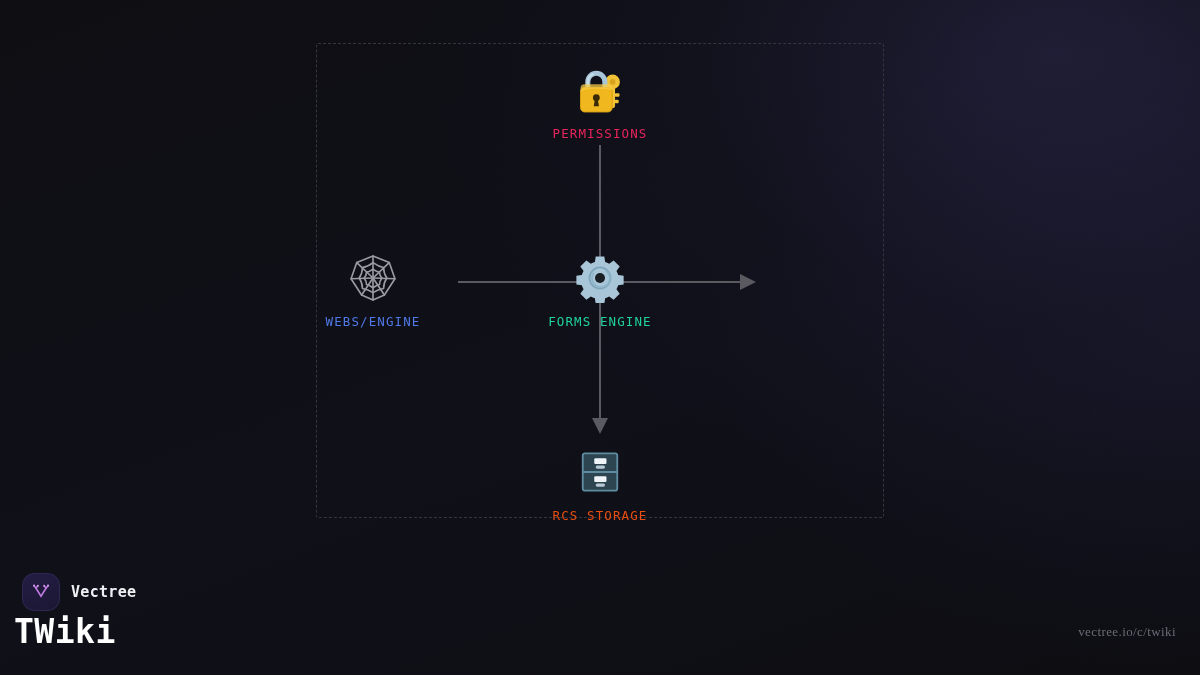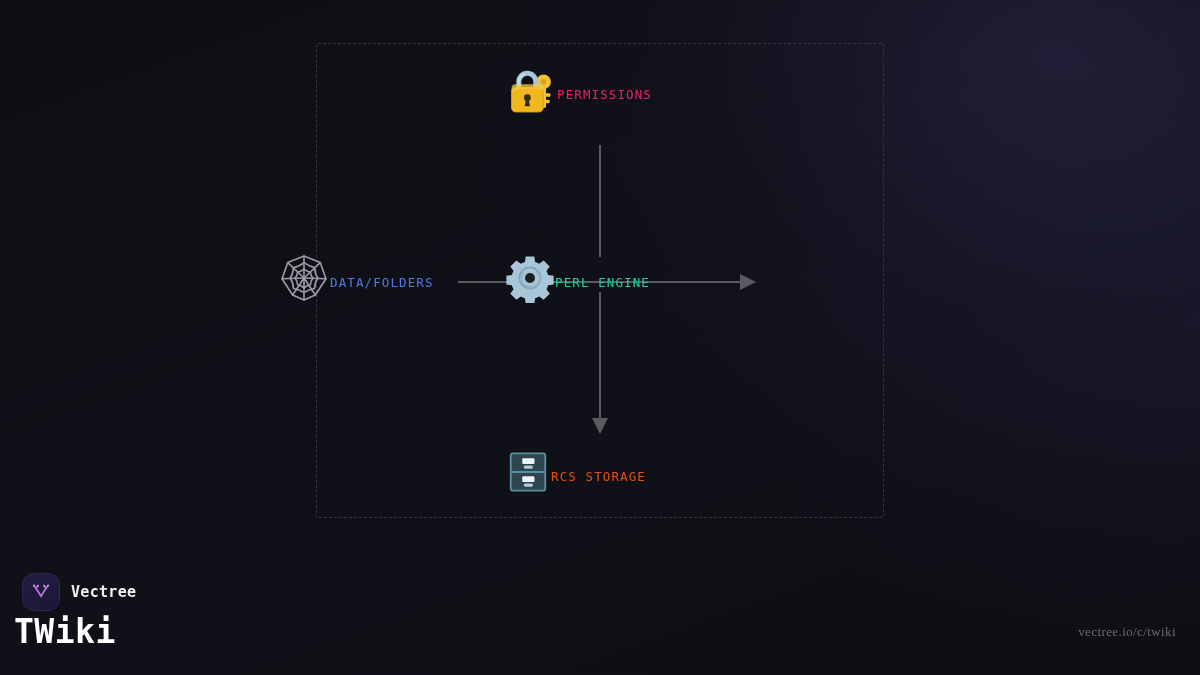--- a/index.html
+++ b/index.html
@@ -44,20 +44,21 @@
     left:592px; top:418px;
     border-left:8px solid transparent;
     border-right:8px solid transparent;
     border-top:16px solid #5a5a60;
   }
 
   
   .node {
     position:absolute;
     display:flex;
+    flex-direction:column;
     align-items:center;
     width:190px;
   }
   .node .glyph {
     height:56px;
     display:flex;
     align-items:center;
     justify-content:center;
     line-height:1;
   }
@@ -176,34 +177,34 @@
           <path d="M32 32 L32 59"></path>
           <path d="M32 32 L18 53"></path>
           <path d="M32 32 L5 33"></path>
           <path d="M32 32 L12 13"></path>
 
           <path d="M32 13 Q39 18 45 19 Q45 26 49 32 Q45 38 45 45 Q38 46 32 50 Q26 46 19 45 Q19 38 15 32 Q19 26 19 19 Q26 18 32 13 Z"></path>
           <path d="M32 21 Q36 24 40 25 Q40 29 43 32 Q40 36 40 40 Q36 41 32 44 Q28 41 24 40 Q24 36 21 32 Q24 29 24 25 Q28 24 32 21 Z"></path>
         </g>
       </svg>
     </div>
-    <div class="caption cap-webs">DATA/FOLDERS</div>
+    <div class="caption cap-webs">WEBS/ENGINE</div>
   </div>
 
   <div class="node node-engine">
     <div class="glyph">
       <svg class="ico" width="50" height="50" viewBox="0 0 64 64">
         <path d="M26.4 4 h11.2 l1.1 7.1 a21.5 21.5 0 0 1 5.2 2.2 l5.8-4.2 l7.9 7.9 l-4.2 5.8 a21.5 21.5 0 0 1 2.2 5.2 l7.1 1.1 v11.2 l-7.1 1.1 a21.5 21.5 0 0 1 -2.2 5.2 l4.2 5.8 l-7.9 7.9 l-5.8-4.2 a21.5 21.5 0 0 1 -5.2 2.2 l-1.1 7.1 h-11.2 l-1.1-7.1 a21.5 21.5 0 0 1 -5.2-2.2 l-5.8 4.2 l-7.9-7.9 l4.2-5.8 a21.5 21.5 0 0 1 -2.2-5.2 l-7.1-1.1 v-11.2 l7.1-1.1 a21.5 21.5 0 0 1 2.2-5.2 l-4.2-5.8 l7.9-7.9 l5.8 4.2 a21.5 21.5 0 0 1 5.2-2.2 z" fill="#a8c6d8" transform="translate(0.5,0.5) scale(0.985)"></path>
         <circle cx="32" cy="32" r="14.5" fill="#a8c6d8"></circle>
         <path d="M32 18.5 a13.5 13.5 0 0 1 0 27 a13.5 13.5 0 0 1 0 -27 z" fill="none" stroke="#7fa6bc" stroke-width="2.2"></path>
         <path d="M40 23 a11.5 11.5 0 1 1 -16.5 3" fill="none" stroke="#8fb5c9" stroke-width="2.2" stroke-linecap="round"></path>
         <circle cx="32" cy="32" r="6.4" fill="#1a1f24"></circle>
       </svg>
     </div>
-    <div class="caption cap-engine">PERL ENGINE</div>
+    <div class="caption cap-engine">FORMS ENGINE</div>
   </div>
 
 
   <div class="node node-rcs">
     <div class="glyph">
       <svg class="ico" width="46" height="46" viewBox="0 0 64 64">
         <rect x="8" y="6" width="48" height="52" rx="3" fill="#2d4451" stroke="#5e8ca0" stroke-width="2.6"></rect>
         <line x1="8" y1="32" x2="56" y2="32" stroke="#5e8ca0" stroke-width="2.6"></line>
 
         <rect x="24" y="13" width="17" height="8" rx="1.6" fill="#eef4f7"></rect>

